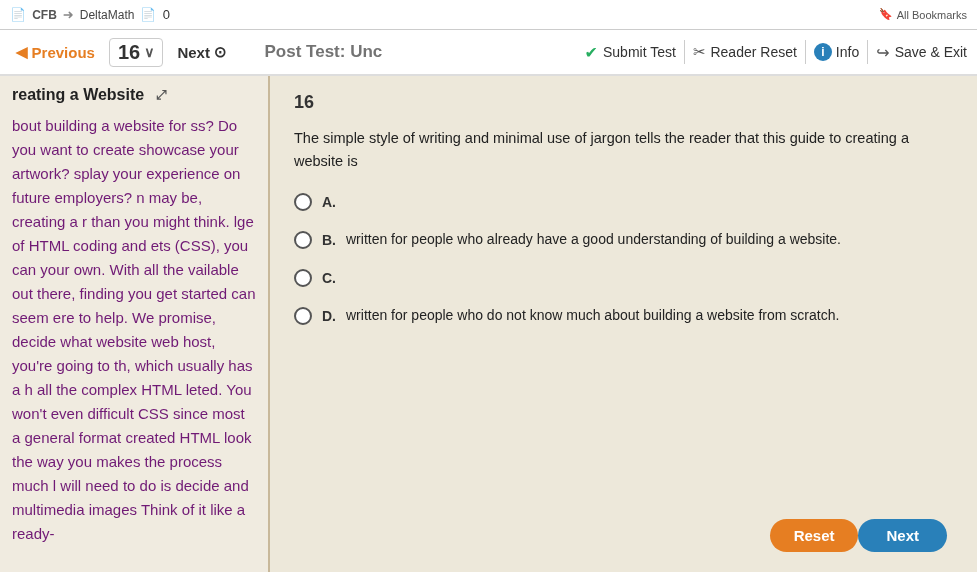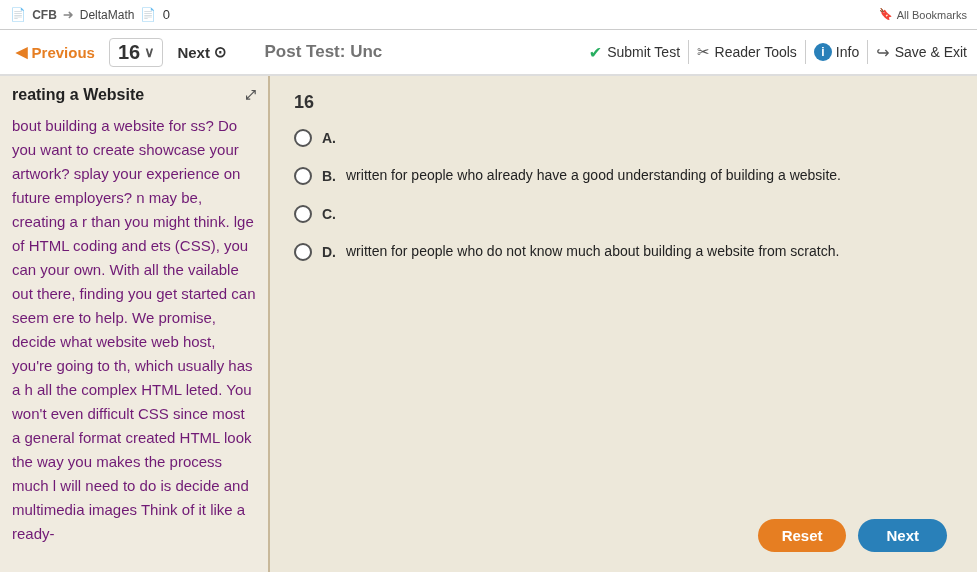--- a/index.html
+++ b/index.html
@@ -198,22 +198,21 @@
       overflow: hidden;
       position: relative;
     }
     .left-panel-title {
       font-size: 16px;
       font-weight: bold;
       color: #222;
       margin-bottom: 10px;
       display: flex;
       align-items: center;
-      gap: 22px;
-      justify-content: space-between;
+      gap: 12px;
     }
     .left-panel-title .expand-icon {
       color: #555;
       font-size: 13px;
       cursor: pointer;
     }
     .left-panel-text {
       font-size: 15px;
       color: #701a75;
       line-height: 1.6;
@@ -281,21 +280,20 @@
     .option-text {
       flex: 1;
     }
 
     
     .bottom-bar {
       position: absolute;
       bottom: 20px;
       right: 30px;
       display: flex;
-      gap: 12px;
     }
     .reset-btn {
       background: #e67e22;
       color: white;
       border: none;
       border-radius: 20px;
       padding: 8px 24px;
       font-size: 15px;
       font-weight: bold;
       cursor: pointer;
@@ -352,21 +350,21 @@
   <span class="post-test-title">Post Test: Unc</span>
 
   <div class="nav-right">
     <button class="submit-test-btn">
       <span class="check-icon">✔</span>
       <span>Submit Test</span>
     </button>
     <div class="divider"></div>
     <button class="reader-tools-btn">
       <span class="wrench-icon">✂</span>
-      <span>Reader Tools</span>
+      <span>Reader Reset</span>
     </button>
     <div class="divider"></div>
     <button class="info-btn">
       <span class="info-icon">i</span>
       <span>Info</span>
     </button>
     <div class="divider"></div>
     <button class="save-exit-btn">
       <span class="exit-icon">↪</span>
       <span>Save &amp; Exit</span>
@@ -381,20 +379,21 @@
       <span>reating a Website</span>
       <span class="expand-icon">⤢</span>
     </div>
     <div class="left-panel-text">bout building a website for ss? Do you want to create showcase your artwork? splay your experience on future employers? n may be, creating a r than you might think. lge of HTML coding and ets (CSS), you can your own. With all the vailable out there, finding you get started can seem ere to help. We promise,
 
 decide what website web host, you're going to th, which usually has a h all the complex HTML leted. You won't even difficult CSS since most a general format created HTML look the way you makes the process much l will need to do is decide and multimedia images Think of it like a ready-</div>
   </div>
 
   <div class="right-panel">
     <div class="question-num">16</div>
+    <div class="question-text">The simple style of writing and minimal use of jargon tells the reader that this guide to creating a website is</div>
 
     <ul class="options-list">
       <li class="option-item">
         <div class="option-radio"></div>
         <span class="option-letter">A.</span>
       </li>
       <li class="option-item">
         <div class="option-radio"></div>
         <span class="option-letter">B.</span>
         <span class="option-text">written for people who already have a good understanding of building a website.</span>

